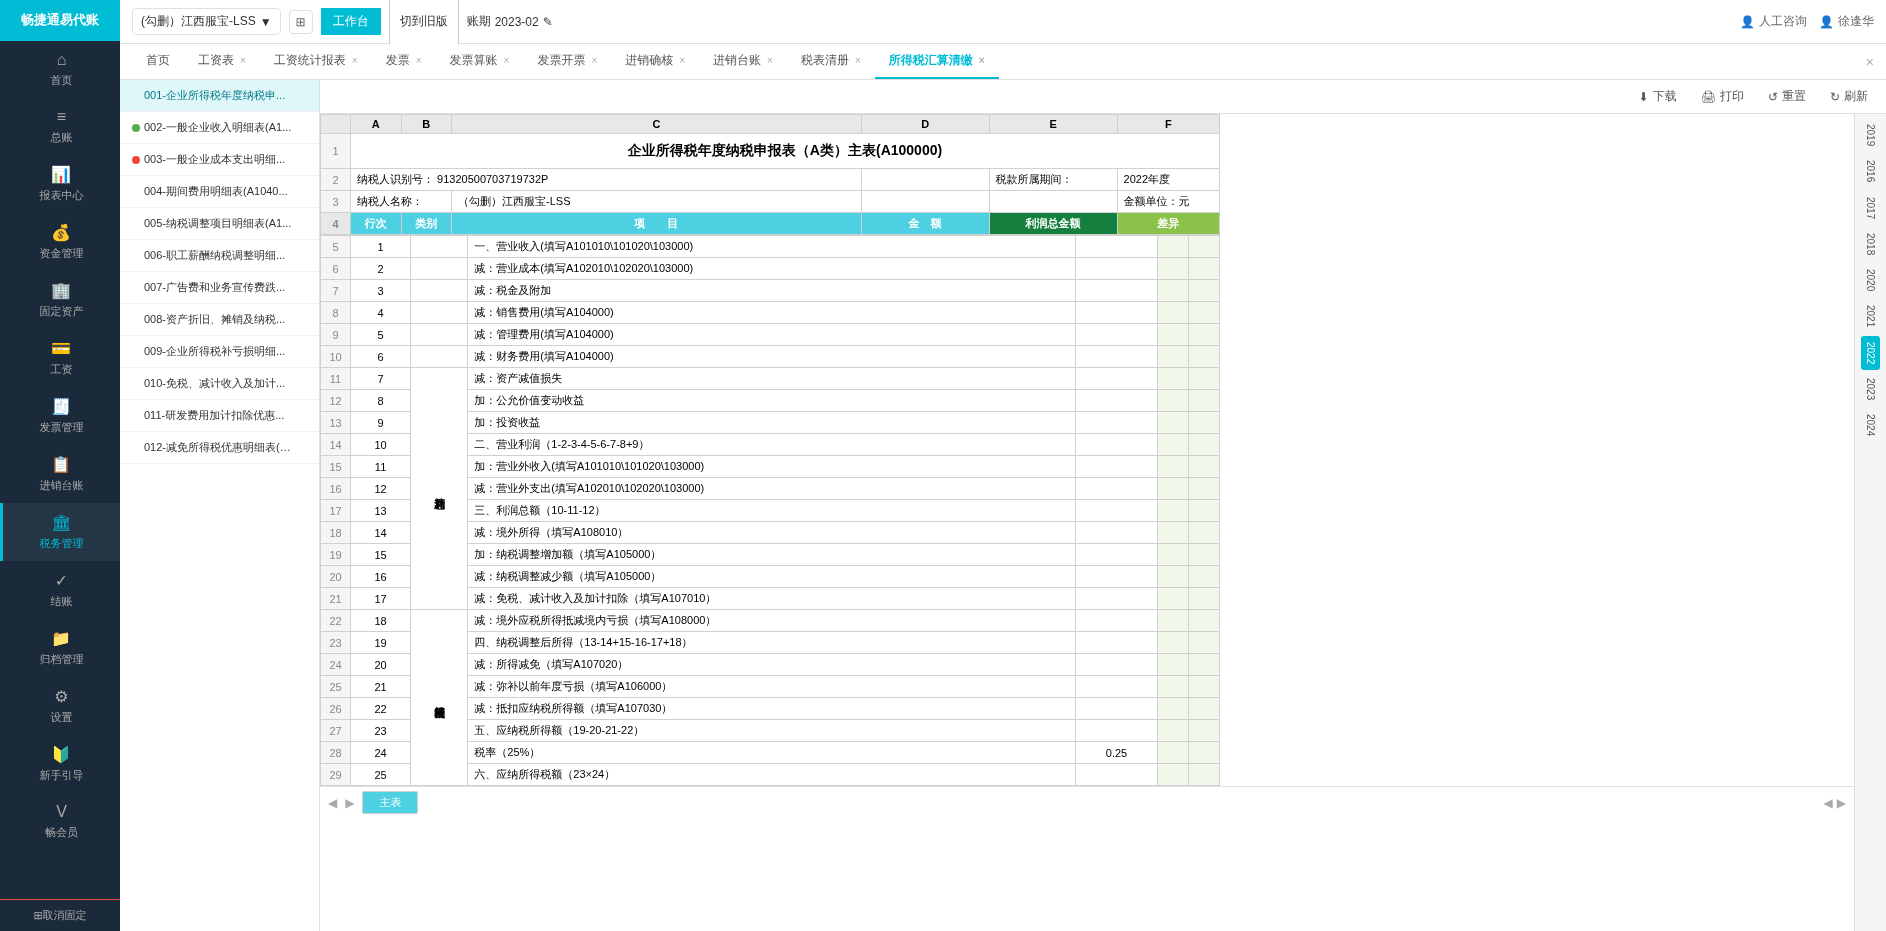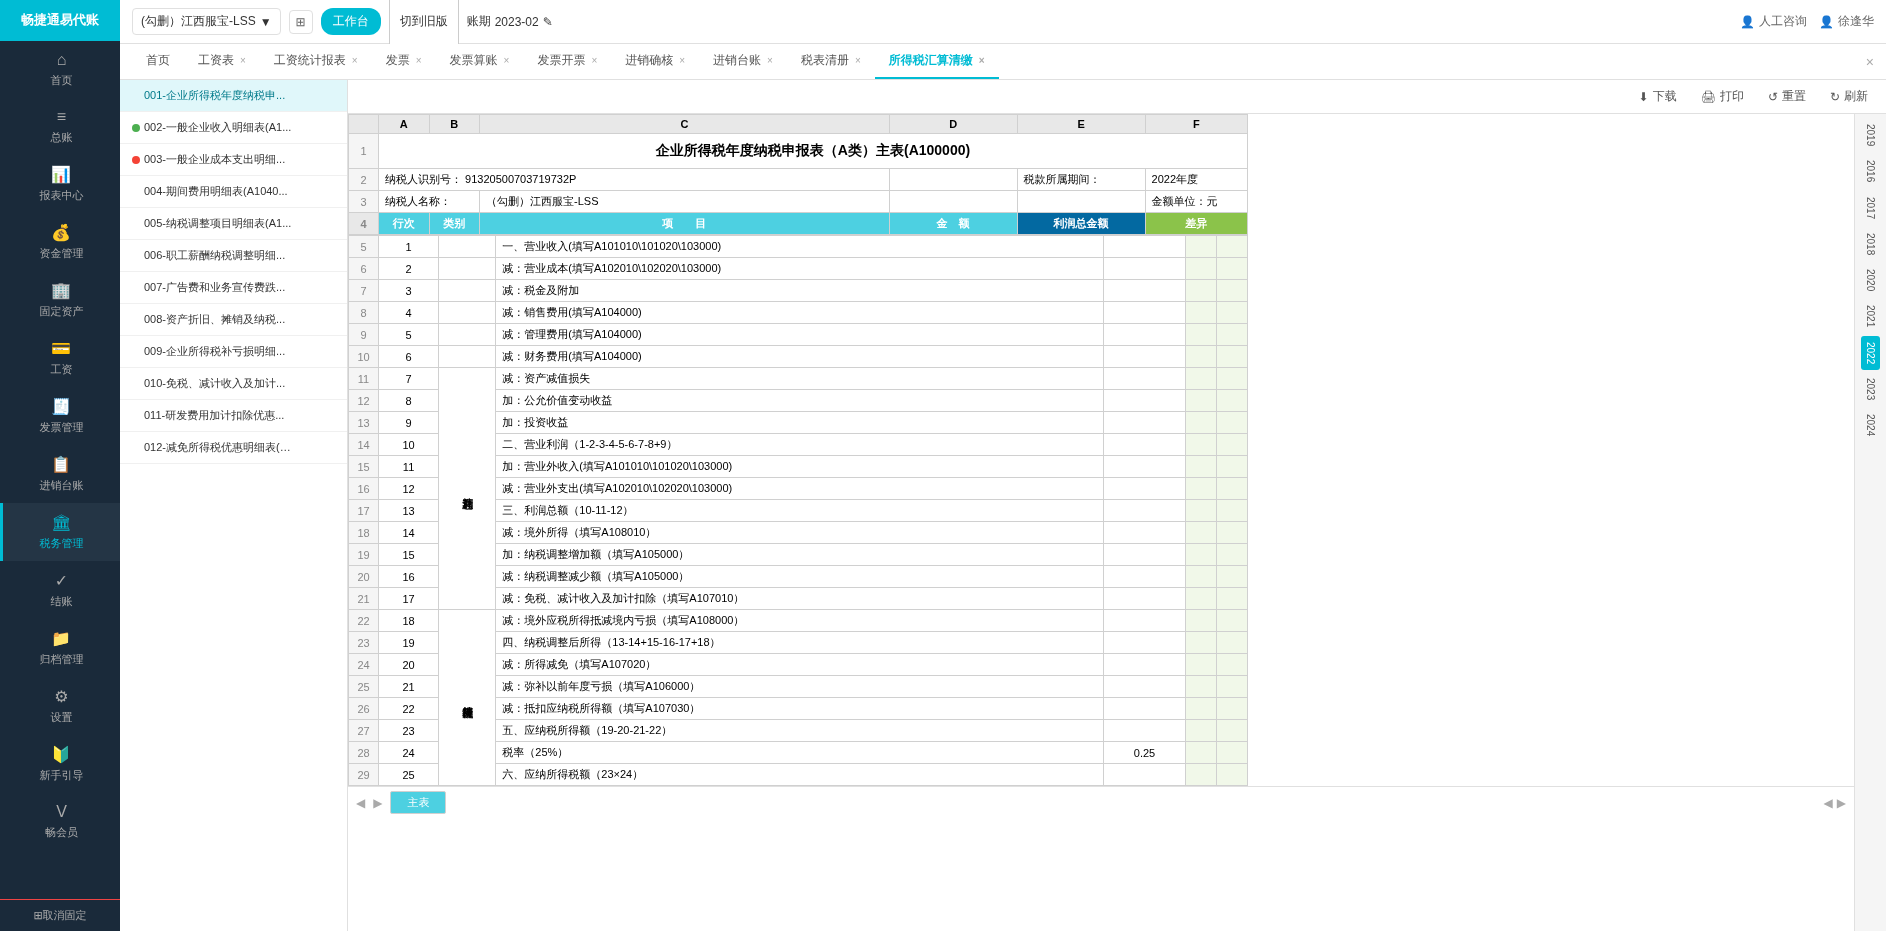--- a/index.html
+++ b/index.html
@@ -14,38 +14,38 @@
     .sidebar-item .icon { font-size: 16px; }
     .sidebar-footer { padding: 8px; text-align: center; color: #aaa; font-size: 11px; cursor: pointer; border-top: 1px solid #ef4444; }
 
     
     .main { flex: 1; display: flex; flex-direction: column; overflow: hidden; }
 
     
     .topbar { background: #fff; border-bottom: 1px solid #e0e0e0; display: flex; align-items: center; padding: 0 12px; height: 44px; gap: 8px; flex-shrink: 0; }
     .topbar-company { border: 1px solid #e0e0e0; border-radius: 4px; padding: 4px 8px; font-size: 12px; color: #333; display: flex; align-items: center; gap: 4px; cursor: pointer; }
     .topbar-icon-btn { border: 1px solid #e0e0e0; border-radius: 4px; padding: 4px 6px; cursor: pointer; color: #666; }
-    .topbar-btn-primary { background: #00bcd4; color: #fff; border: none; border-radius: 12px; padding: 5px 12px; cursor: pointer; font-size: 12px; }
+    .topbar-btn-primary { background: #00bcd4; color: #fff; border: none; border-radius: 1px; padding: 5px 12px; cursor: pointer; font-size: 12px; }
     .topbar-btn-outline { border: 1px solid #ccc; background: #fff; color: #333; border-radius: 4px; padding: 21px 10px; cursor: pointer; font-size: 12px; }
     .topbar-period { display: flex; align-items: center; gap: 4px; color: #333; font-size: 12px; }
     .topbar-right { margin-left: auto; display: flex; align-items: center; gap: 12px; color: #666; font-size: 12px; }
     .topbar-user { display: flex; align-items: center; gap: 4px; cursor: pointer; }
 
     
     .tabs-bar { background: #fff; border-bottom: 1px solid #e0e0e0; display: flex; align-items: center; padding: 0 12px; gap: 0; flex-shrink: 0; overflow-x: auto; }
     .tab-item { padding: 8px 14px; font-size: 12px; color: #555; cursor: pointer; border-bottom: 2px solid transparent; white-space: nowrap; display: flex; align-items: center; gap: 4px; }
     .tab-item.active { color: #00bcd4; border-bottom-color: #00bcd4; font-weight: bold; }
     .tab-close { color: #aaa; font-size: 10px; margin-left: 2px; }
     .tabs-close-all { margin-left: auto; color: #aaa; cursor: pointer; font-size: 14px; }
 
     
     .content { flex: 1; display: flex; overflow: hidden; background: #f5f5f5; }
 
     
-    .left-panel { width: 228px; background: #fff; border-right: 1px solid #e0e0e0; overflow-y: auto; flex-shrink: 0; }
+    .left-panel { width: 200px; background: #fff; border-right: 1px solid #e0e0e0; overflow-y: auto; flex-shrink: 0; }
     .left-panel-item { padding: 8px 12px; font-size: 11px; color: #333; cursor: pointer; border-bottom: 1px solid #f0f0f0; display: flex; align-items: center; gap: 4px; }
     .left-panel-item.active { background: #e0f7fa; color: #007a8a; }
     .left-panel-item .status-dot { width: 8px; height: 8px; border-radius: 50%; flex-shrink: 0; }
     .dot-green { background: #4caf50; }
     .dot-red { background: #f44336; }
     .dot-none { background: transparent; width: 8px; }
 
     
     .right-content { flex: 1; display: flex; flex-direction: column; overflow: hidden; }
 
@@ -66,21 +66,21 @@
 
     
     .spreadsheet { border-collapse: collapse; font-size: 11px; min-width: 900px; }
     .spreadsheet th, .spreadsheet td { border: 1px solid #d0d0d0; padding: 3px 6px; white-space: nowrap; }
     .spreadsheet .row-num { background: #f5f5f5; color: #888; text-align: center; width: 30px; min-width: 30px; }
     .spreadsheet .col-header { background: #e8e8e8; text-align: center; font-weight: bold; }
     .spreadsheet .col-xuhao { background: #4dd0e1; color: #fff; text-align: center; font-weight: bold; }
     .spreadsheet .col-leibie { background: #4dd0e1; color: #fff; text-align: center; font-weight: bold; }
     .spreadsheet .col-xiangmu { background: #4dd0e1; color: #fff; text-align: center; font-weight: bold; }
     .spreadsheet .col-quane { background: #4dd0e1; color: #fff; text-align: center; font-weight: bold; }
-    .spreadsheet .col-lrze { background: #0369a1; color: #fff; text-align: center; font-weight: bold; }
+    .spreadsheet .col-lrze { background: #15803d; color: #fff; text-align: center; font-weight: bold; }
     .spreadsheet .col-chay { background: #8bc34a; color: #fff; text-align: center; font-weight: bold; }
     .spreadsheet td.data-cell { text-align: left; }
     .spreadsheet td.num-cell { text-align: center; }
     .spreadsheet td.lrze-cell { background: #f1f8e9; }
     .spreadsheet td.chay-cell { background: #f1f8e9; }
     .nav-row { background: #fff; border-top: 1px solid #e0e0e0; padding: 4px 8px; display: flex; align-items: center; gap: 8px; }
     .sheet-tab { border: 1px solid #d0d0d0; padding: 3px 16px; background: #4dd0e1; color: #fff; font-size: 11px; cursor: pointer; border-radius: 2px; }
   </style>
 </head>
 <body>

